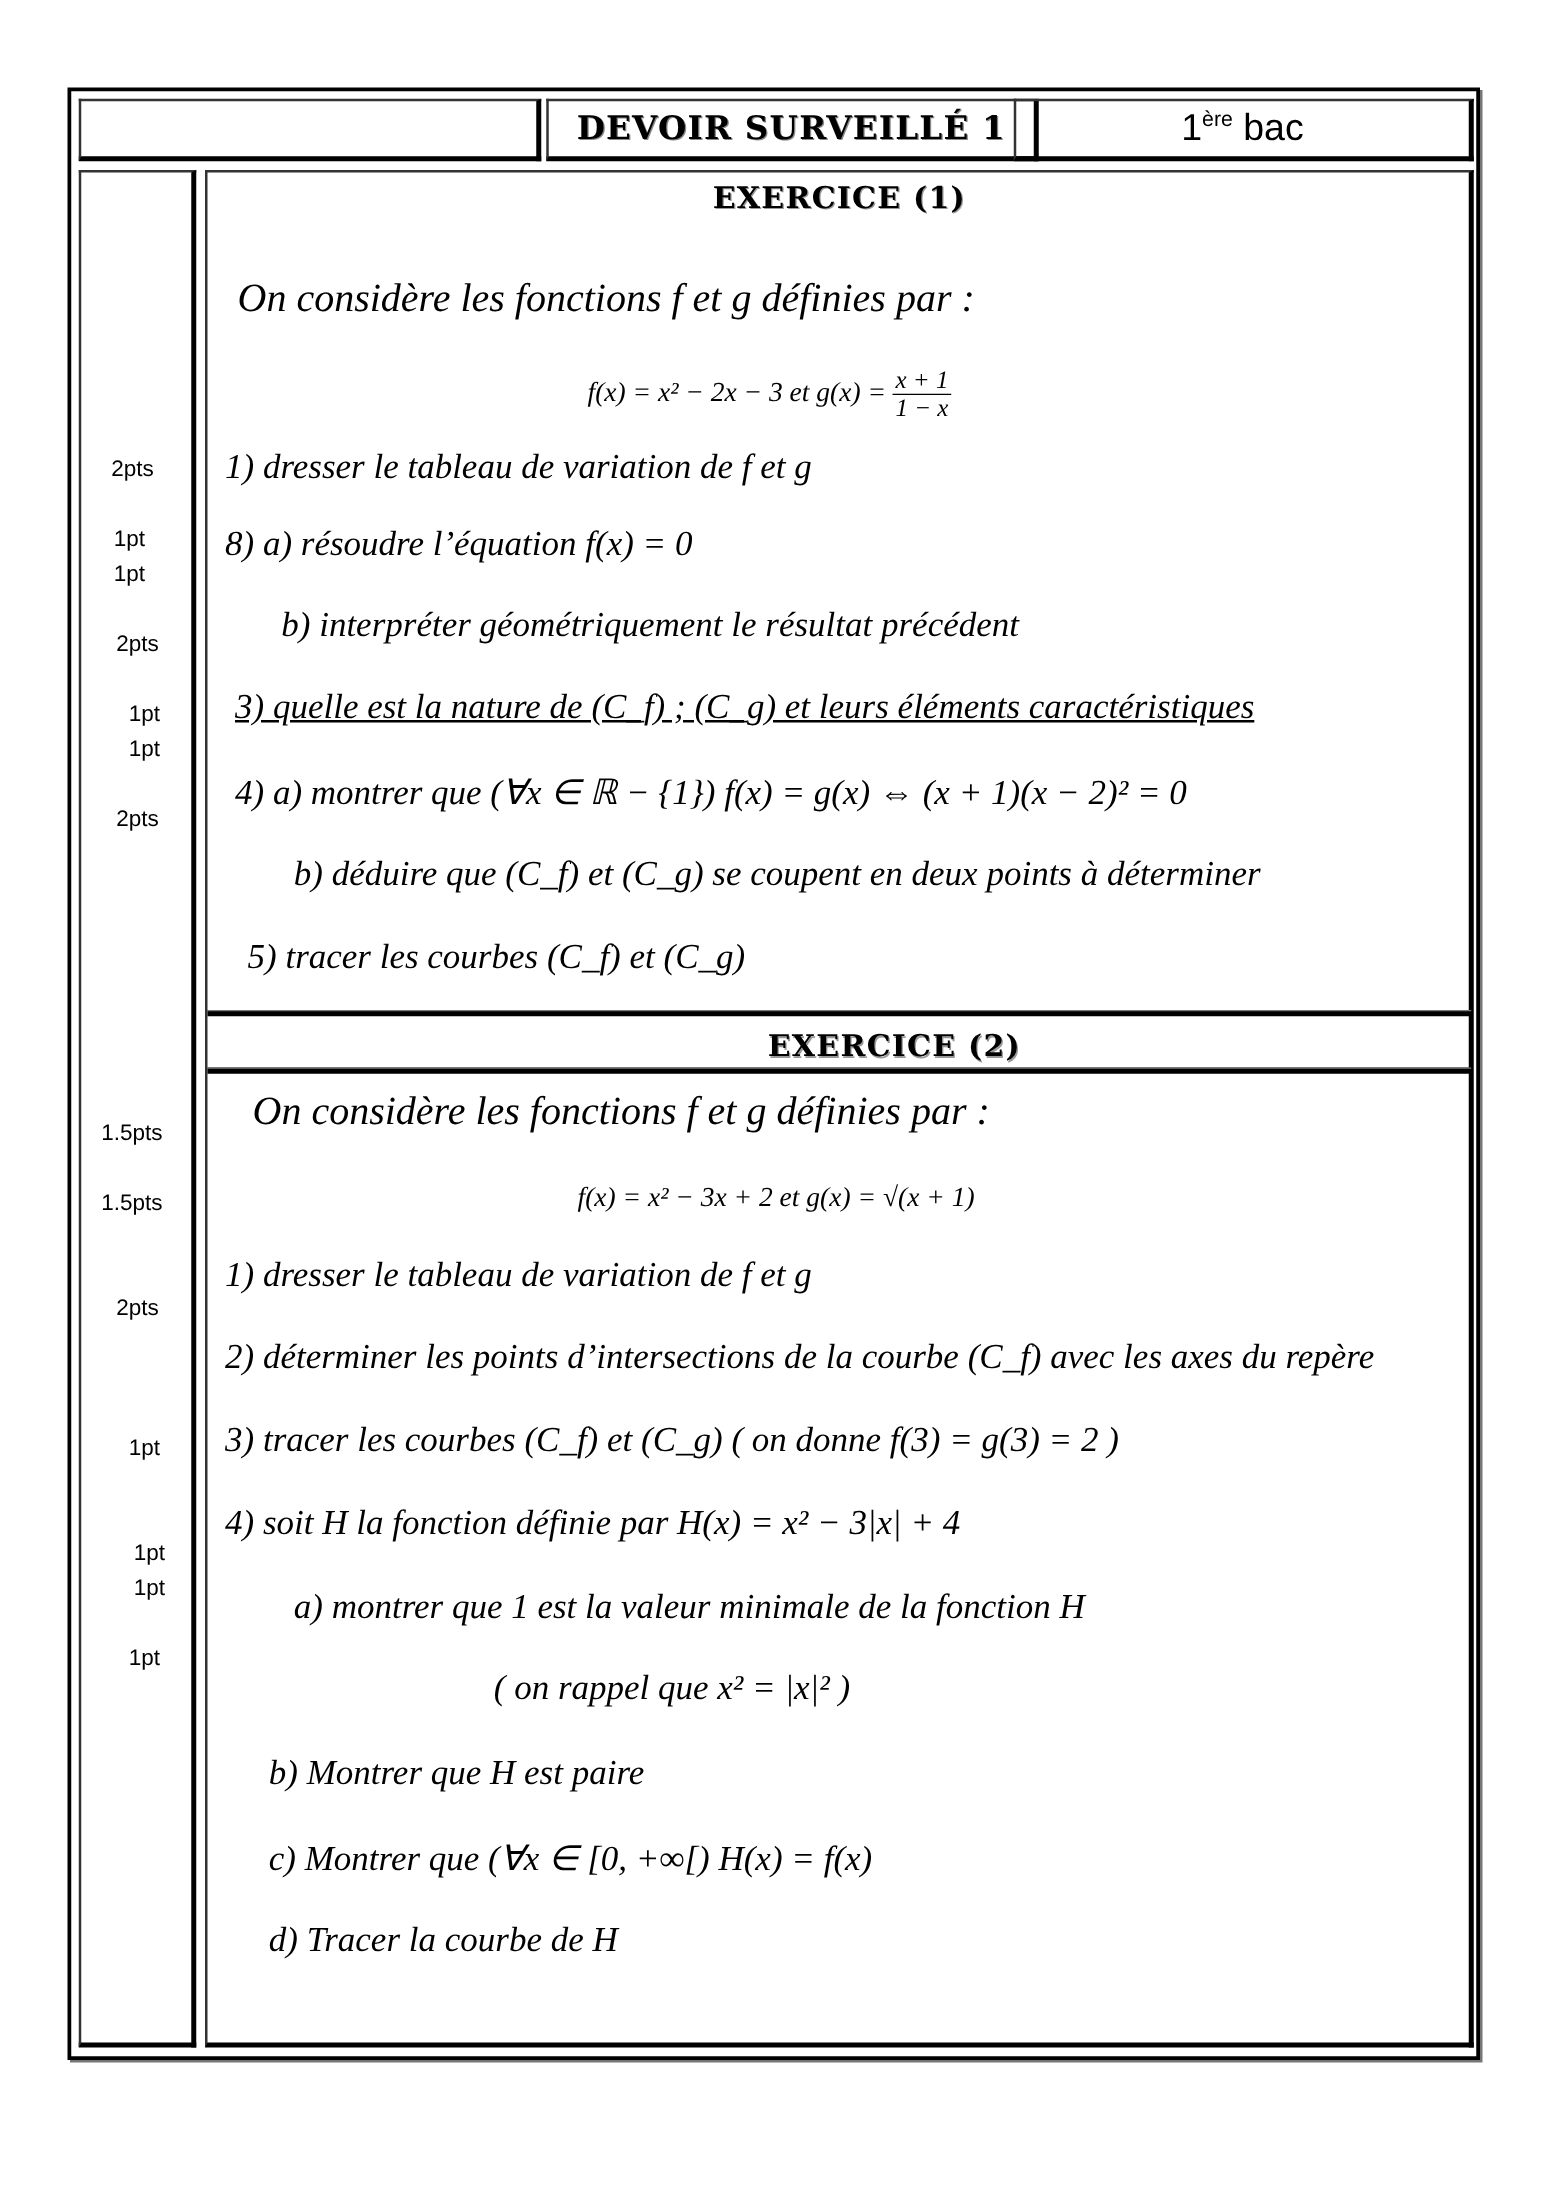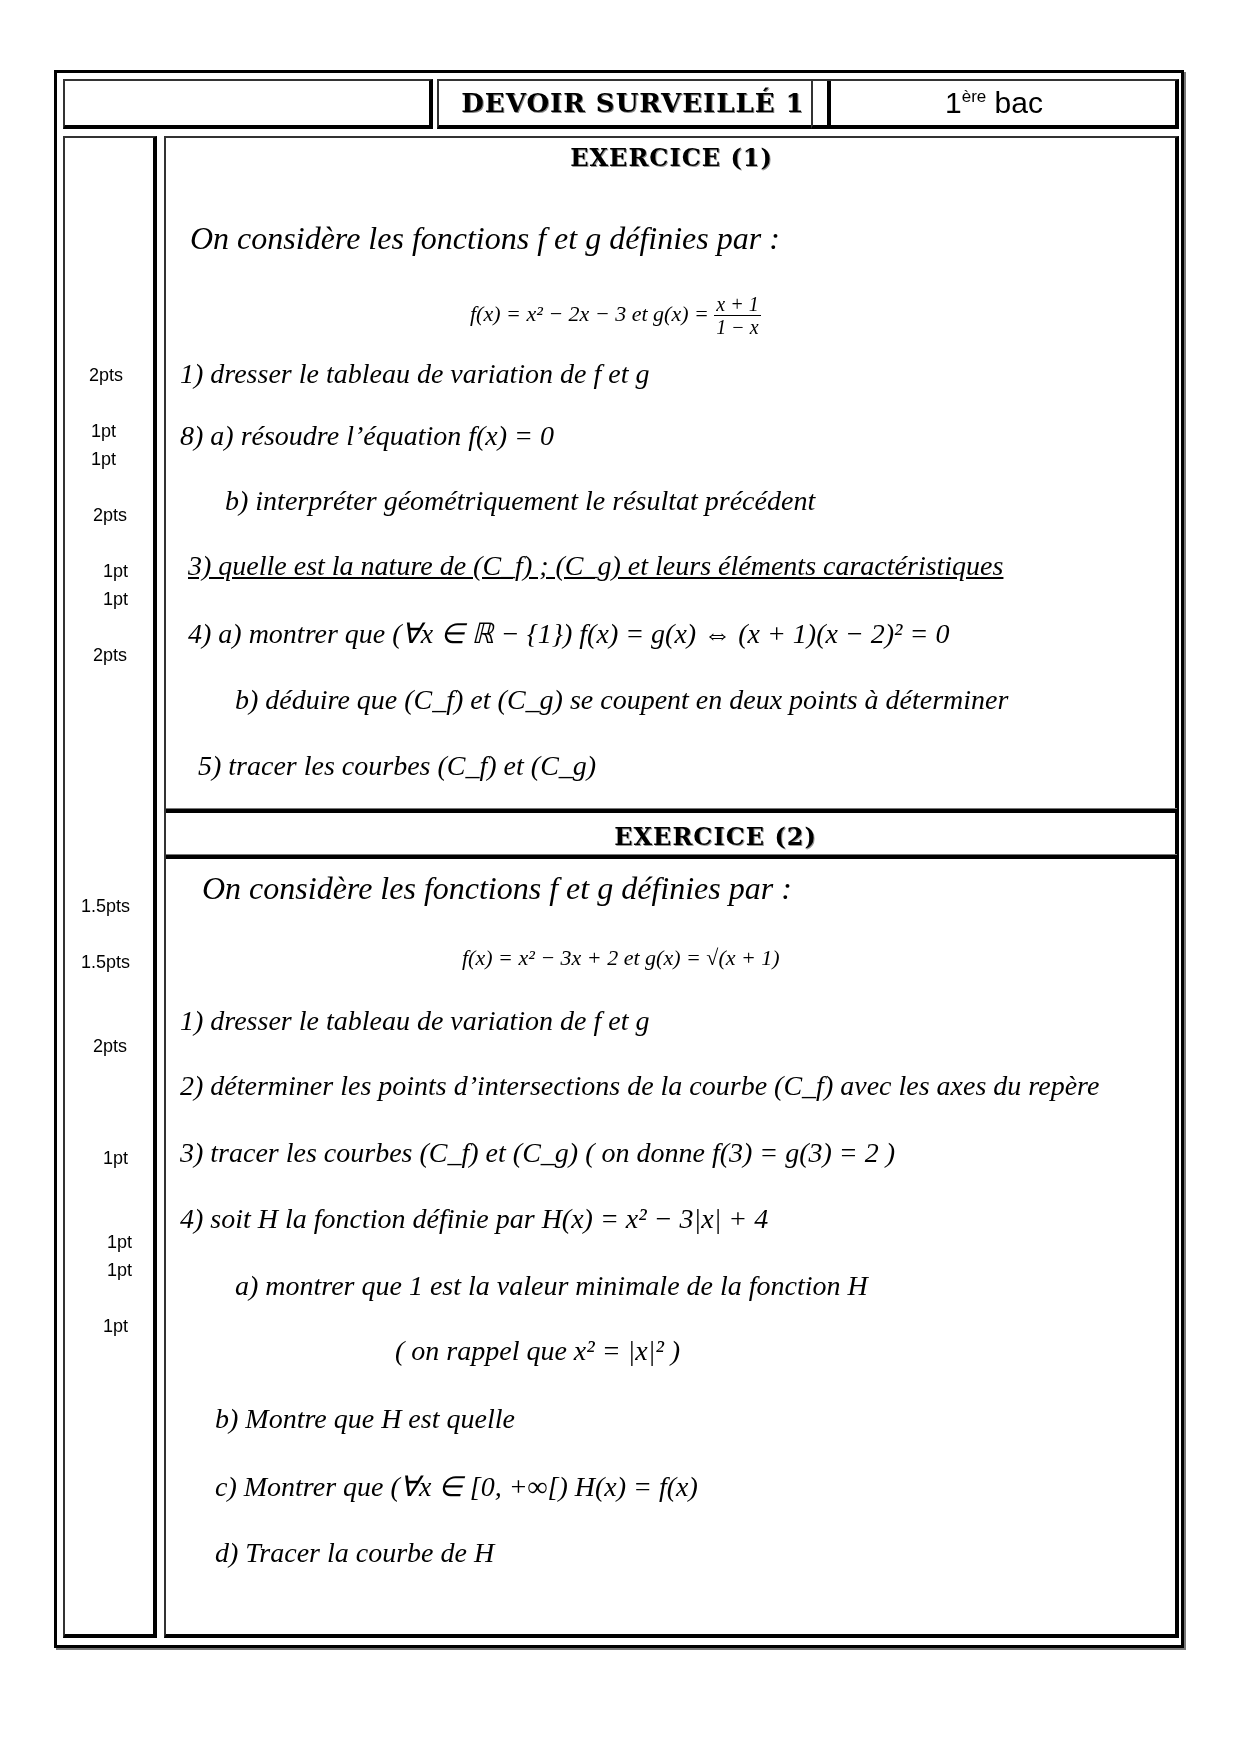--- a/index.html
+++ b/index.html
@@ -73,21 +73,21 @@
 
 <div class="line" style="left:202px; top:870px; font-size:32px;">On considère les fonctions f et g définies par :</div>
 <div class="line m" style="left:462px; top:945px;">f(x) = x² − 3x + 2    et    g(x) = √(x + 1)</div>
 
 <div class="line" style="left:180px; top:1005px;">1) dresser le tableau de variation de f  et  g</div>
 <div class="line" style="left:180px; top:1070px;">2) déterminer les points d’intersections de la courbe (C_f) avec les axes du repère</div>
 <div class="line" style="left:180px; top:1137px;">3) tracer les courbes  (C_f) et (C_g)   ( on donne f(3) = g(3) = 2 )</div>
 <div class="line" style="left:180px; top:1203px;">4) soit  H  la fonction définie par  H(x) = x² − 3|x| + 4</div>
 <div class="line" style="left:215px; top:1270px;margin-left:20px;">a)  montrer que  1 est la valeur minimale de la fonction  H</div>
 <div class="line" style="left:395px; top:1335px;">( on rappel que  x² = |x|² )</div>
-<div class="line" style="left:215px; top:1403px;">b) Montre que  H  est quelle</div>
+<div class="line" style="left:215px; top:1403px;">b) Montrer que  H  est paire</div>
 <div class="line" style="left:215px; top:1470px;">c) Montrer que (∀x ∈ [0, +∞[)  H(x) = f(x)</div>
 <div class="line" style="left:215px; top:1537px;">d) Tracer la courbe de  H</div>
 
 <div class="pts" style="left:81px; top:896px;">1.5pts</div>
 <div class="pts" style="left:81px; top:952px;">1.5pts</div>
 <div class="pts" style="left:93px; top:1036px;">2pts</div>
 <div class="pts" style="left:103px; top:1148px;">1pt</div>
 <div class="pts" style="left:107px; top:1232px;">1pt</div>
 <div class="pts" style="left:107px; top:1260px;">1pt</div>
 <div class="pts" style="left:103px; top:1316px;">1pt</div>

